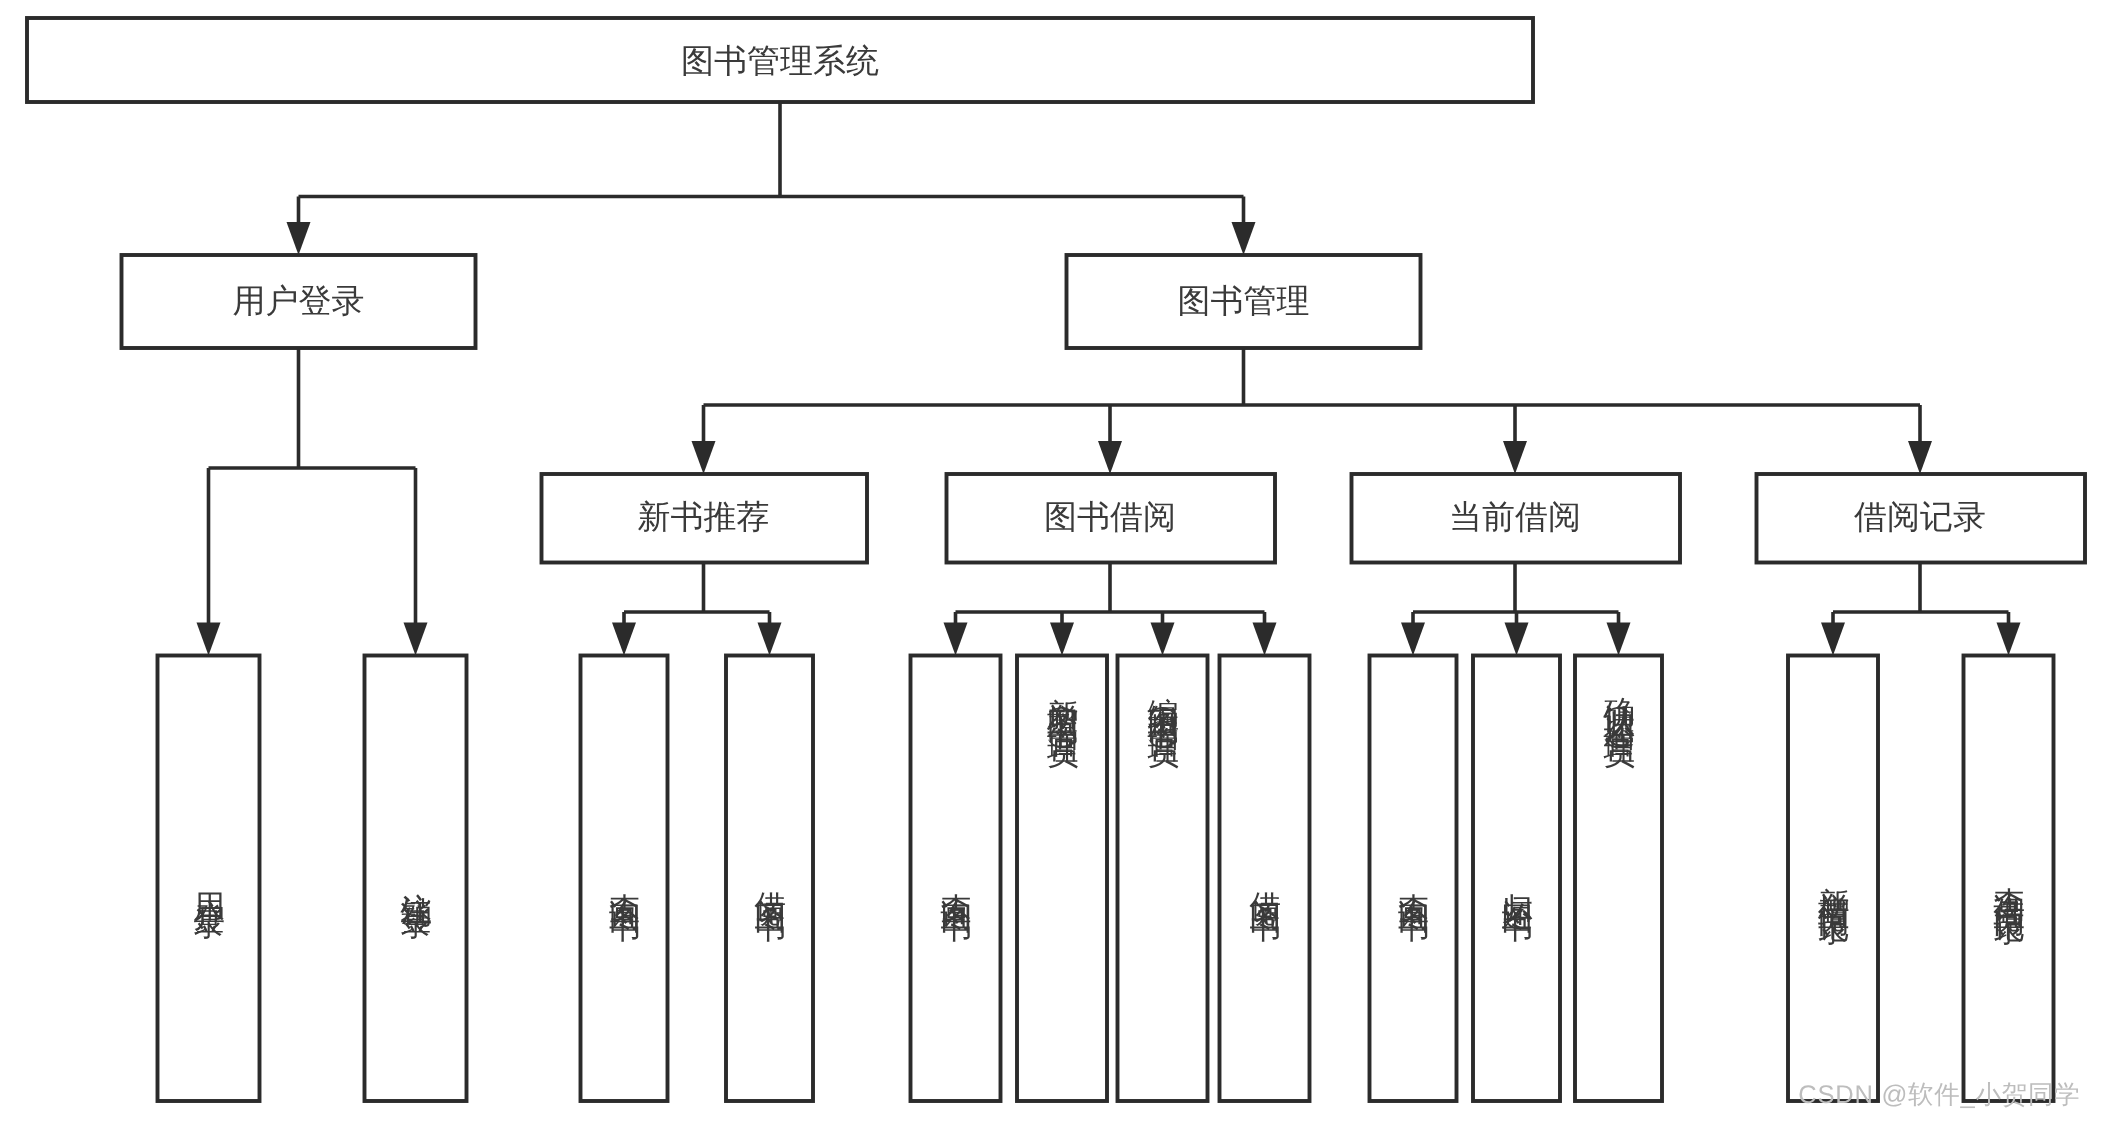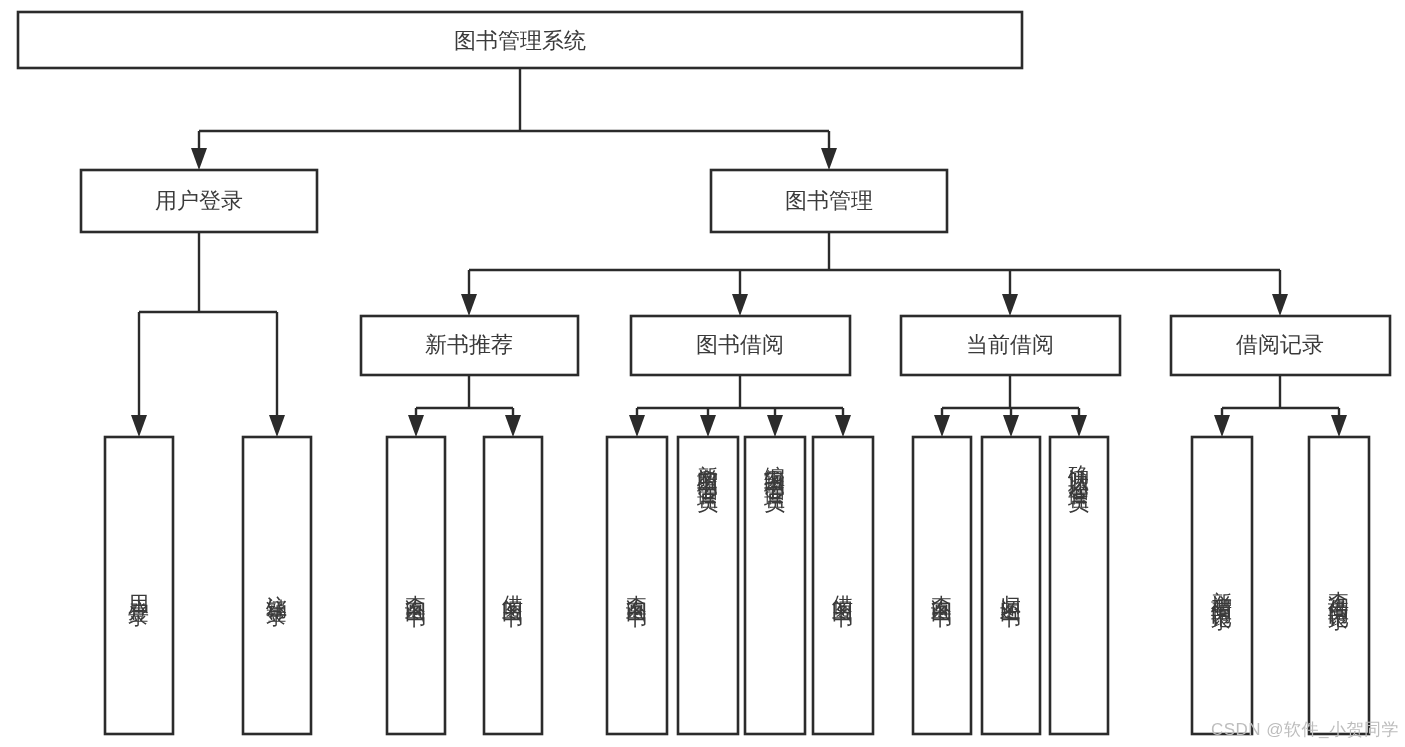--- a/index.html
+++ b/index.html
@@ -55,21 +55,21 @@
     letter-spacing: 4px;
   }
   .node-label-v.centered {
     text-anchor: middle;
   }
   .node-label-v.topstart {
     text-anchor: start;
   }
   .watermark {
     position: absolute;
-    right: 6px;
+    right: 18px;
     bottom: 6px;
     font-family: "Liberation Sans", "DejaVu Sans", sans-serif;
     font-size: 17px;
     color: #bdbdbd;
     letter-spacing: 0.5px;
     white-space: nowrap;
     pointer-events: none;
   }
 </style>
 </head>

